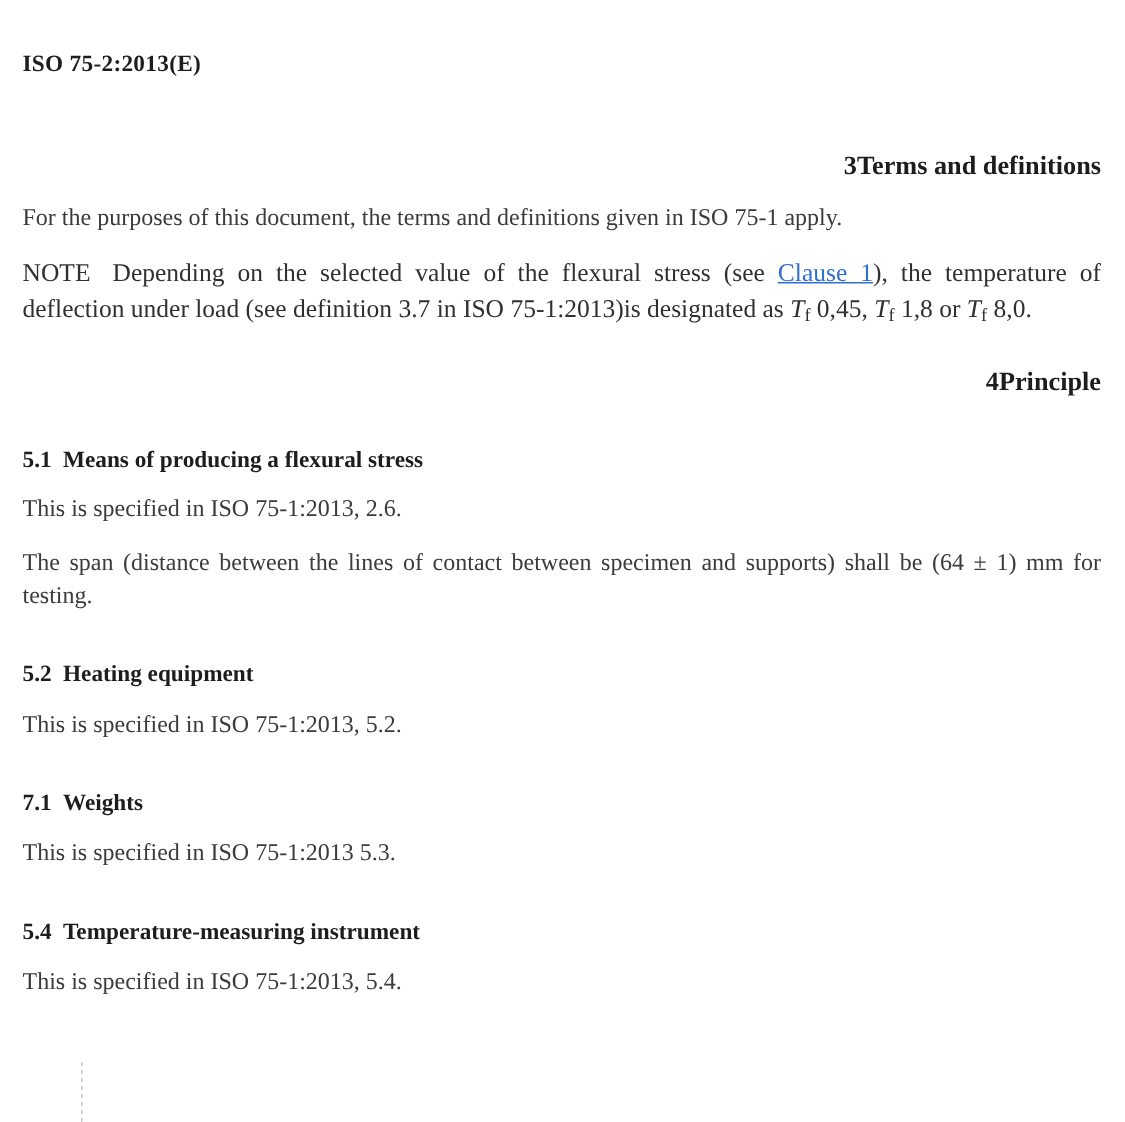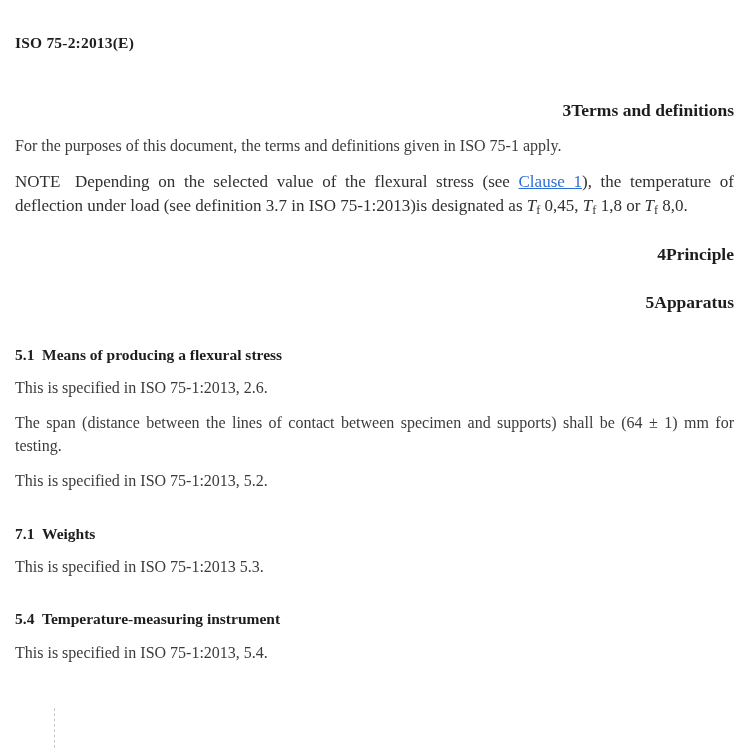--- a/index.html
+++ b/index.html
@@ -103,26 +103,26 @@
 
   <h1 class="sec first"><span class="num">3</span><span>Terms and definitions</span></h1>
 
   <p class="body">For the purposes of this document, the terms and definitions given in ISO 75-1 apply.</p>
 
   <p class="note"><span class="note-label">NOTE</span><span>Depending on the selected value of the flexural stress (see </span><a class="doc-link">Clause 1</a><span>), the temperature of deflection under load (see definition 3.7 in ISO 75-1:2013)is designated as </span><span class="t-sym">T</span><sub class="t-sub">f</sub><span> 0,45, </span><span class="t-sym">T</span><sub class="t-sub">f</sub><span> 1,8 or </span><span class="t-sym">T</span><sub class="t-sub">f</sub><span> 8,0.</span></p>
 
   <h1 class="sec"><span class="num">4</span><span>Principle</span></h1>
 
 
-  <h1 class="sec"><span class="num">5</span><span>Apparatus</span></h1>
 
   <h2 class="subsec"><span class="num">5.1</span><span>Means of producing a flexural stress</span></h2>
   <p class="body">This is specified in ISO 75-1:2013, 2.6.</p>
   <p class="body">The span (distance between the lines of contact between specimen and supports) shall be (64 ± 1) mm for testing.</p>
 
+  <h2 class="subsec"><span class="num">5.2</span><span>Heating equipment</span></h2>
   <p class="body">This is specified in ISO 75-1:2013, 5.2.</p>
 
   <h2 class="subsec"><span class="num">7.1</span><span>Weights</span></h2>
   <p class="body">This is specified in ISO 75-1:2013 5.3.</p>
 
   <h2 class="subsec"><span class="num">5.4</span><span>Temperature-measuring instrument</span></h2>
   <p class="body">This is specified in ISO 75-1:2013, 5.4.</p>
 
 
   <div class="dotted-artifact"></div>

